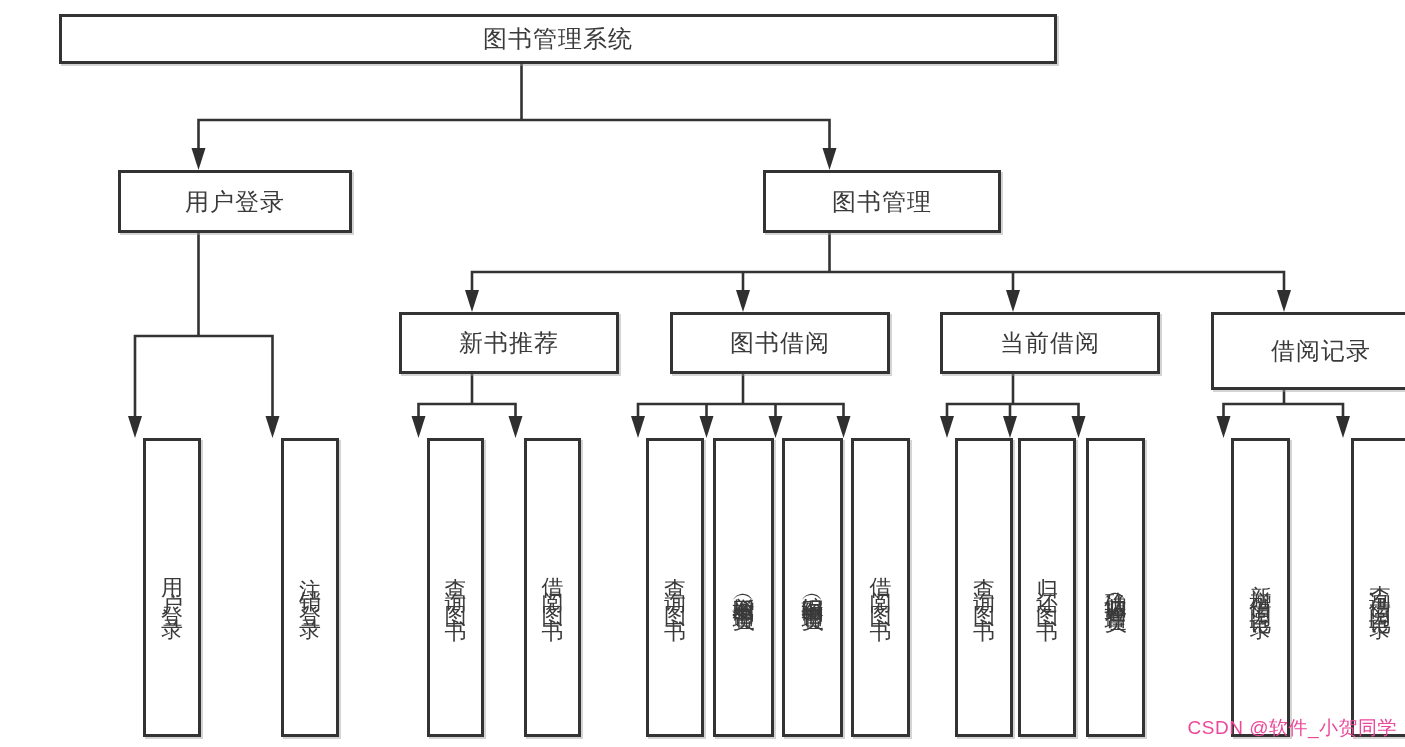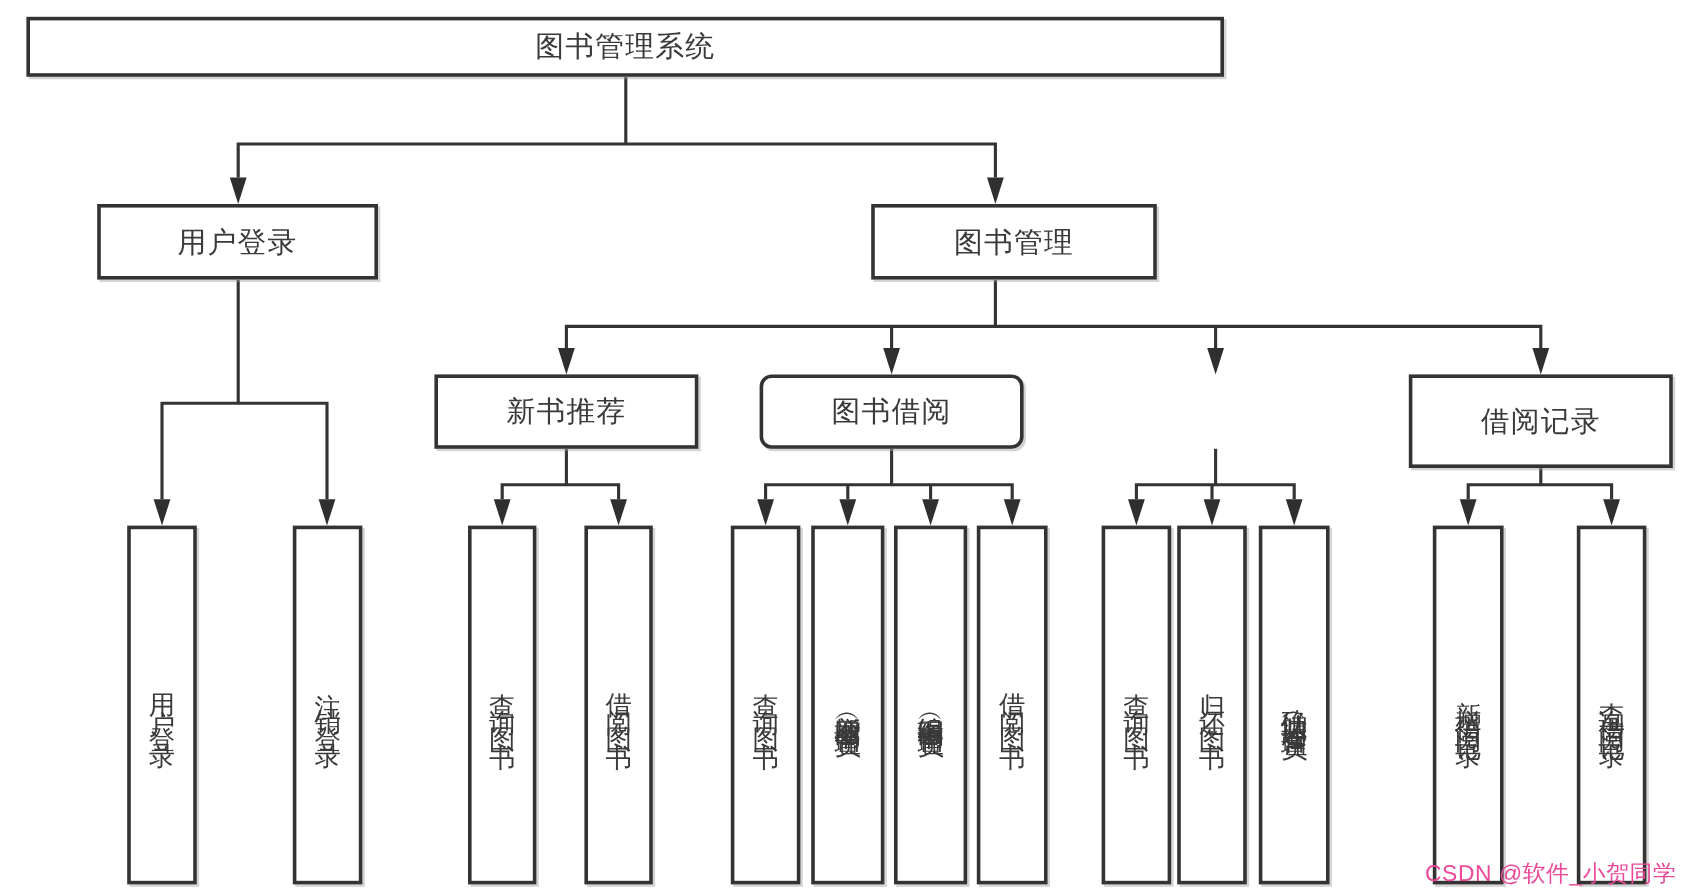--- a/index.html
+++ b/index.html
@@ -16,20 +16,21 @@
     border:3px solid #333333;
     background:#ffffff;
     color:#3a3a3a;
     display:flex;
     align-items:center;
     justify-content:center;
     font-size:24px;
     letter-spacing:1px;
     box-shadow:2px 2px 0 rgba(160,160,160,0.45);
     z-index:2;
+    margin-left:37px;
   }
   .leaf{
     font-size:22px;
   }
   .leaf .vtext{
     writing-mode:vertical-rl;
     text-orientation:mixed;
     white-space:nowrap;
     line-height:1;
   }
@@ -122,22 +123,25 @@
   <div class="node" style="left:81px;top:170px;width:234px;height:63px;">
     <span>用户登录</span>
   </div>
   <div class="node" style="left:726px;top:170px;width:238px;height:63px;">
     <span>图书管理</span>
   </div>
 
   <div class="node" style="left:362px;top:312px;width:220px;height:62px;">
     <span>新书推荐</span>
   </div>
-  <div class="node" style="left:633px;top:312px;width:220px;height:62px;border-radius:10px;">
+  <div class="node" style="left:633px;top:312px;width:220px;height:62px;">
     <span>图书借阅</span>
+  </div>
+  <div class="node" style="left:903px;top:312px;width:220px;height:62px;">
+    <span>当前借阅</span>
   </div>
   <div class="node" style="left:1174px;top:312px;width:220px;height:78px;">
     <span>借阅记录</span>
   </div>
 
   <div class="node leaf ls4" style="left:106px;top:438px;width:58px;height:299px;">
     <span class="vtext">用户登录</span>
   </div>
   <div class="node leaf ls4" style="left:244px;top:438px;width:58px;height:299px;">
     <span class="vtext">注销登录</span>

